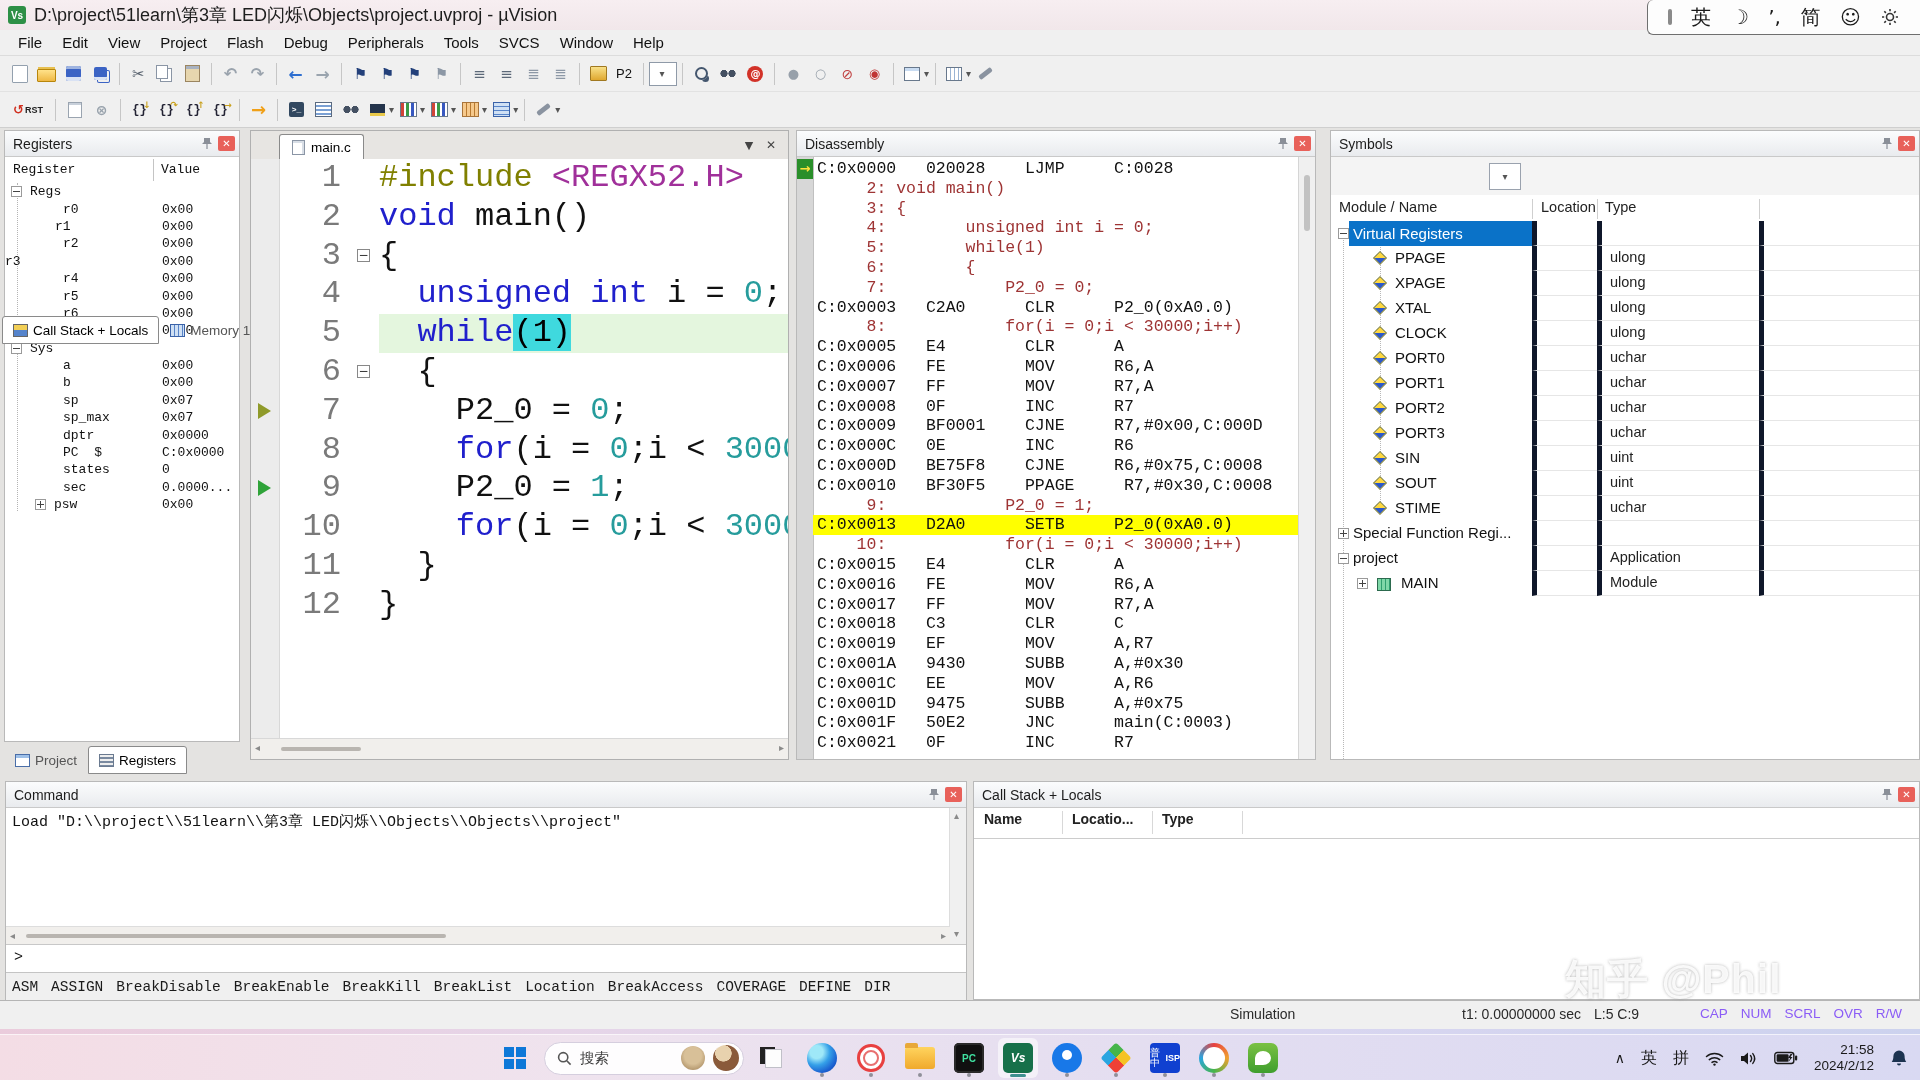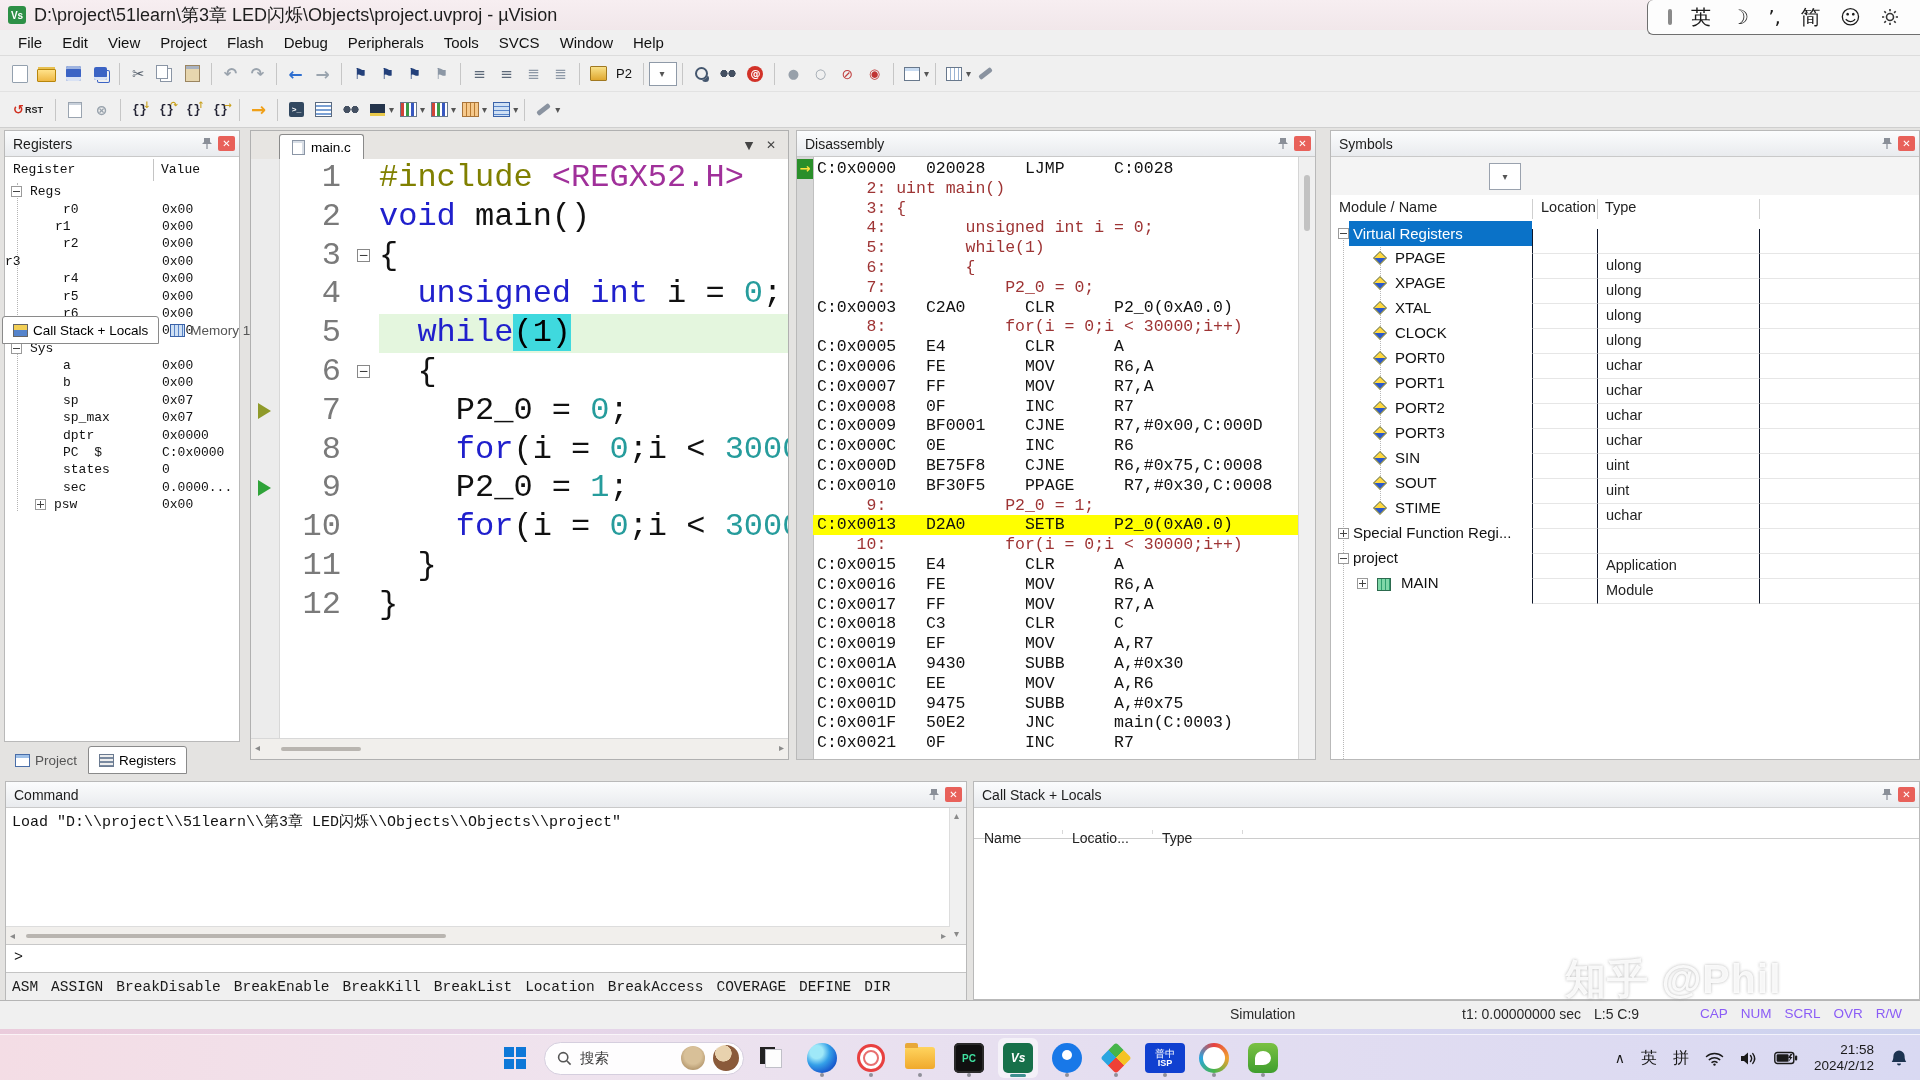--- a/index.html
+++ b/index.html
@@ -160,21 +160,21 @@
   #symbols-panel{left:1330px;top:2px;width:590px;height:630px;background:#fff;}
   #sym-combo{position:absolute;left:158px;top:32px;width:30px;height:25px;background:#fff;border:1px solid #9aa2ae;
     display:flex;align-items:center;justify-content:center;font-size:10px;color:#555;font-family:"DejaVu Sans",sans-serif;}
   #sym-toprow{position:absolute;left:0;top:26px;width:100%;height:38px;background:#f4f4f4;border-bottom:1px solid #d2d2d2;}
   #sym-header{position:absolute;left:0;top:64px;width:100%;height:26px;background:#fff;border-bottom:1px solid #b5b5b5;font-size:14.5px;color:#222;}
   #sym-header span{position:absolute;top:4px;}
   .sh-name{left:8px;} .sh-loc{left:210px;} .sh-type{left:274px;}
   .sh-sep{position:absolute;top:2px;bottom:2px;width:1px;background:#cfcfcf;}
   #sym-rows{position:absolute;left:0;top:90px;width:100%;bottom:0;background:#fff;overflow:hidden;}
   .sym-row{position:relative;height:25px;}
-  .sym-cell{position:absolute;top:8px;height:25px;box-sizing:border-box;border-left:1px solid #0f172a;border-bottom:1px solid #e6e6e6;}
+  .sym-cell{position:absolute;top:0;height:25px;box-sizing:border-box;border-left:5px solid #0f172a;border-bottom:1px solid #e6e6e6;}
   .sc-loc{left:201px;width:65px;} .sc-type{left:266px;width:162px;font-size:14.5px;color:#222;padding:3px 0 0 8px;}
   .sc-extra{left:428px;right:0;}
   .sym-tw{position:absolute;top:7px;}
   .sym-diamond{position:absolute;top:7px;width:10px;height:10px;transform:rotate(45deg);
     background:linear-gradient(135deg,#ffd83d 48%,#2c58c8 52%);border:1px solid #7a7a30;box-sizing:border-box;}
   .sym-mod{position:absolute;top:7px;width:12px;height:11px;border:1px solid #2c6a4e;
     background:repeating-linear-gradient(90deg,#7fd8a8 0 3px,#2f9f6f 3px 4px);}
   .sym-name{position:absolute;top:3px;font-size:15px;color:#111;white-space:nowrap;}
   .sym-name.sel{background:#0a72c8;color:#fff;left:18px;width:183px;padding:0 0 0 4px;top:0;height:25px;line-height:25px;box-sizing:border-box;}
   .sym-tree1{position:absolute;left:12px;top:12px;height:530px;width:1px;border-left:1px dotted #b8b8b8;}
@@ -189,21 +189,21 @@
   #cmd-hscroll .thumb{position:absolute;left:20px;top:7px;width:420px;height:4px;background:#b9b5b0;border-radius:2px;}
   #cmd-prompt{position:absolute;left:0;top:162px;width:100%;height:28px;background:#fff;border-top:1px solid #c8c8c8;
     font-family:"Liberation Mono",monospace;font-size:15px;color:#111;padding:4px 0 0 8px;box-sizing:border-box;}
   #cmd-buttons{position:absolute;left:0;top:190px;width:100%;height:29px;background:#f0f0f0;border-top:1px solid #c4c4c4;
     display:flex;align-items:center;padding-left:6px;box-sizing:border-box;}
   .cmd-btn{font-family:"Liberation Mono",monospace;font-size:14.5px;color:#1a1a1a;margin-right:13px;white-space:nowrap;}
 
   
   #callstack-panel{left:973px;top:653px;width:947px;height:219px;background:#fff;}
   #cs-header{position:absolute;left:0;top:28px;width:100%;height:28px;background:#fff;border-bottom:1px solid #ccc;font-size:14px;color:#222;}
-  #cs-header span{position:absolute;top:20px;}
+  #cs-header span{position:absolute;top:1px;font-weight:bold;}
   .csh-name{left:10px;} .csh-loc{left:98px;} .csh-type{left:188px;}
   .csh-sep{position:absolute;top:4px;bottom:4px;width:1px;background:#d8d8d8;}
   #cs-tabs{position:absolute;left:2px;top:184px;height:32px;display:flex;align-items:flex-end;}
 
   
   #statusbar{position:absolute;left:0;top:1000px;width:1920px;height:28px;background:#f0f0f0;border-top:1px solid #b5b5b5;}
   #statusbar span{position:absolute;top:5px;font-size:14px;color:#2a2a2a;}
   #st-mode{left:1230px;} #st-time{left:1462px;} #st-cursor{left:1594px;}
   #st-ind{position:absolute;right:18px;top:5px;display:flex;gap:13px;}
   #st-ind span{position:static;color:#8b5cf6;font-size:13.5px;}
@@ -232,21 +232,21 @@
   .ap-red{width:28px;height:28px;border-radius:50%;background:#fff;border:3px solid #e84040;box-sizing:border-box;box-shadow:inset 0 0 0 3px #fff,inset 0 0 0 5px #e87070;}
   .ap-folder{width:30px;height:22px;background:linear-gradient(#ffd45e,#f0a92c);border-radius:3px;position:relative;}
   .ap-folder::before{content:"";position:absolute;left:0;top:-4px;width:13px;height:5px;background:#e8a838;border-radius:2px 2px 0 0;}
   .ap-pycharm{width:30px;height:30px;background:#101010;border-radius:5px;color:#3fe0a0;font-size:10px;font-weight:bold;
     display:flex;align-items:center;justify-content:center;box-shadow:inset 0 0 0 2px #2a2a2a;}
   .ap-keil{width:30px;height:30px;background:#17704a;border-radius:5px;color:#fff;font-size:12px;font-weight:bold;font-style:italic;
     display:flex;align-items:center;justify-content:center;}
   .ap-pin{width:30px;height:30px;border-radius:50%;background:#1878e8;position:relative;}
   .ap-pin::after{content:"";position:absolute;left:10px;top:7px;width:10px;height:10px;border-radius:50%;background:#fff;}
   .ap-diamond{width:22px;height:22px;transform:rotate(45deg);background:conic-gradient(#f5c324 0 25%,#ef4136 25% 50%,#2aa5e0 50% 75%,#46b54a 75% 100%);border-radius:3px;}
-  .ap-isp{width:40px;height:30px;background:#1040d0;border-radius:4px;color:#fff;display:flex;flex-direction:column;
+  .ap-isp{width:30px;height:30px;background:#1040d0;border-radius:4px;color:#fff;display:flex;flex-direction:row;
     align-items:center;justify-content:center;line-height:1;}
   .ap-isp .isp-top{font-size:10px;} .ap-isp .isp-bot{font-size:9px;font-weight:bold;}
   .ap-chat{width:30px;height:30px;border-radius:50%;background:conic-gradient(#e84040,#f0a030,#46b54a,#2aa5e0,#e84040);position:relative;}
   .ap-chat::after{content:"";position:absolute;left:4px;top:4px;width:22px;height:22px;border-radius:50%;background:#fff;}
   .ap-green{width:30px;height:30px;border-radius:7px;background:linear-gradient(#7ac143,#3f9e2e);position:relative;}
   .ap-green::after{content:"";position:absolute;left:7px;top:8px;width:16px;height:14px;border-radius:50% 50% 50% 0;background:#fff;}
   #tray{position:absolute;right:12px;display:flex;align-items:center;gap:16px;height:46px;}
   .tray-txt{font-size:16px;color:#1a1a1a;}
   .tray-chev{font-size:14px;color:#1a1a1a;font-family:"DejaVu Sans",sans-serif;}
   #clock{text-align:right;font-size:13.5px;color:#1a1a1a;line-height:16px;}
@@ -633,21 +633,21 @@
             <svg class="pin-svg" viewBox="0 0 12 13">
               <path d="M3 1h6v4l2 2H1l2-2z" fill="#8a8f98"></path>
               <rect x="5.4" y="7" width="1.2" height="5" fill="#8a8f98"></rect>
             </svg>
           </span>
         <span class="pt-btn close-btn">✕</span>
       </div>
       <div id="dis-gutter"></div>
       <div id="dis-lines">
           <div class="dl asm cur">C:0x0000   020028    LJMP     C:0028</div>
-          <div class="dl src">     2: uint main()</div>
+          <div class="dl src">     2: void main()</div>
           <div class="dl src">     3: {</div>
           <div class="dl src">     4:        unsigned int i = 0;</div>
           <div class="dl src">     5:        while(1)</div>
           <div class="dl src">     6:        {</div>
           <div class="dl src">     7:            P2_0 = 0;</div>
           <div class="dl asm">C:0x0003   C2A0      CLR      P2_0(0xA0.0)</div>
           <div class="dl src">     8:            for(i = 0;i &lt; 30000;i++)</div>
           <div class="dl asm">C:0x0005   E4        CLR      A</div>
           <div class="dl asm">C:0x0006   FE        MOV      R6,A</div>
           <div class="dl asm">C:0x0007   FF        MOV      R7,A</div>

